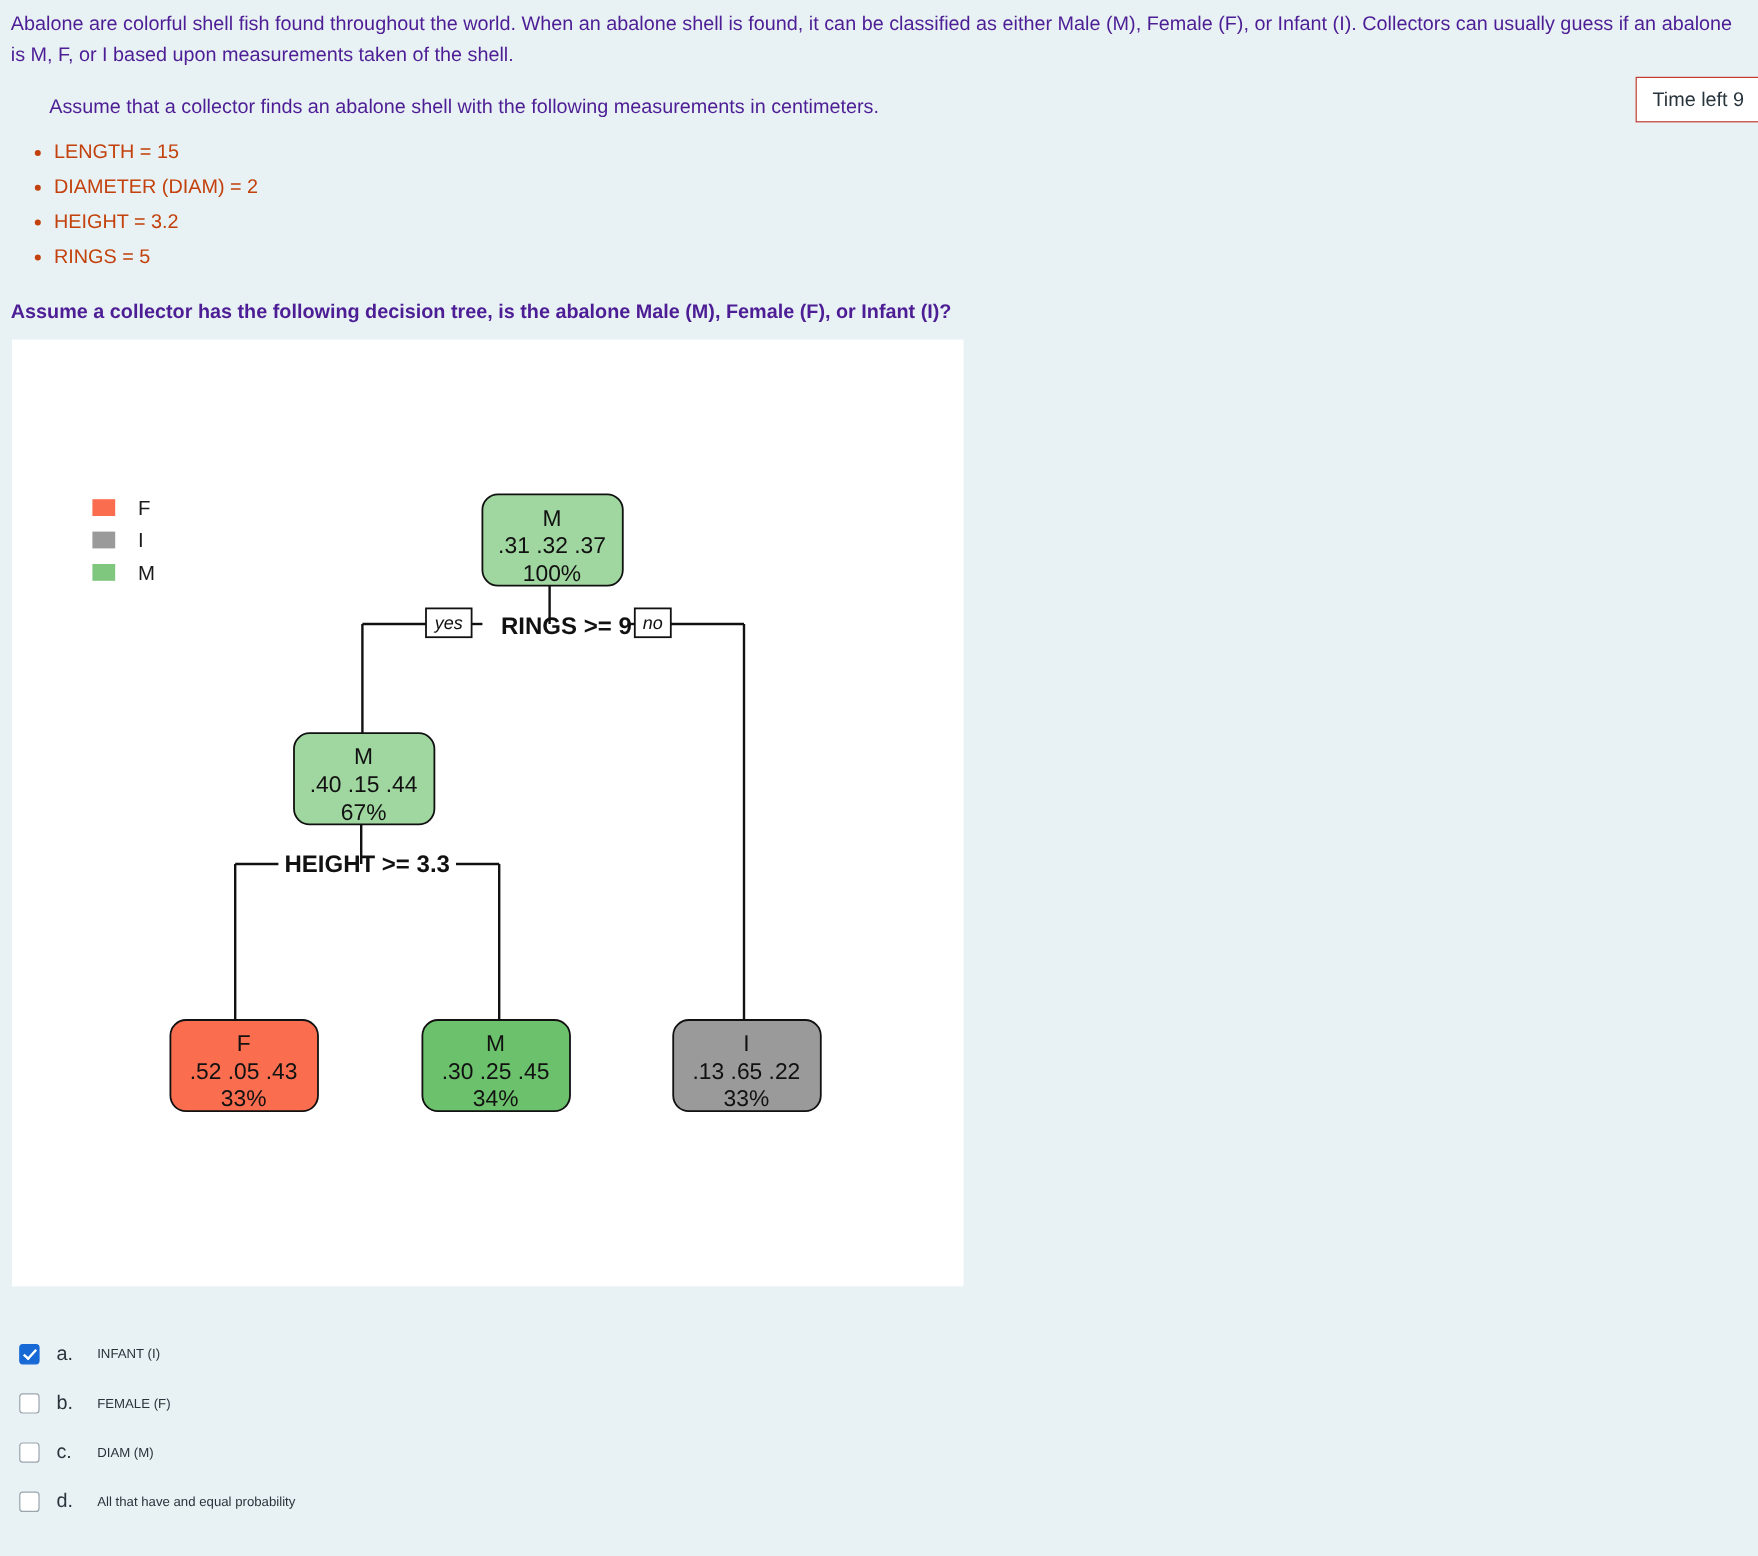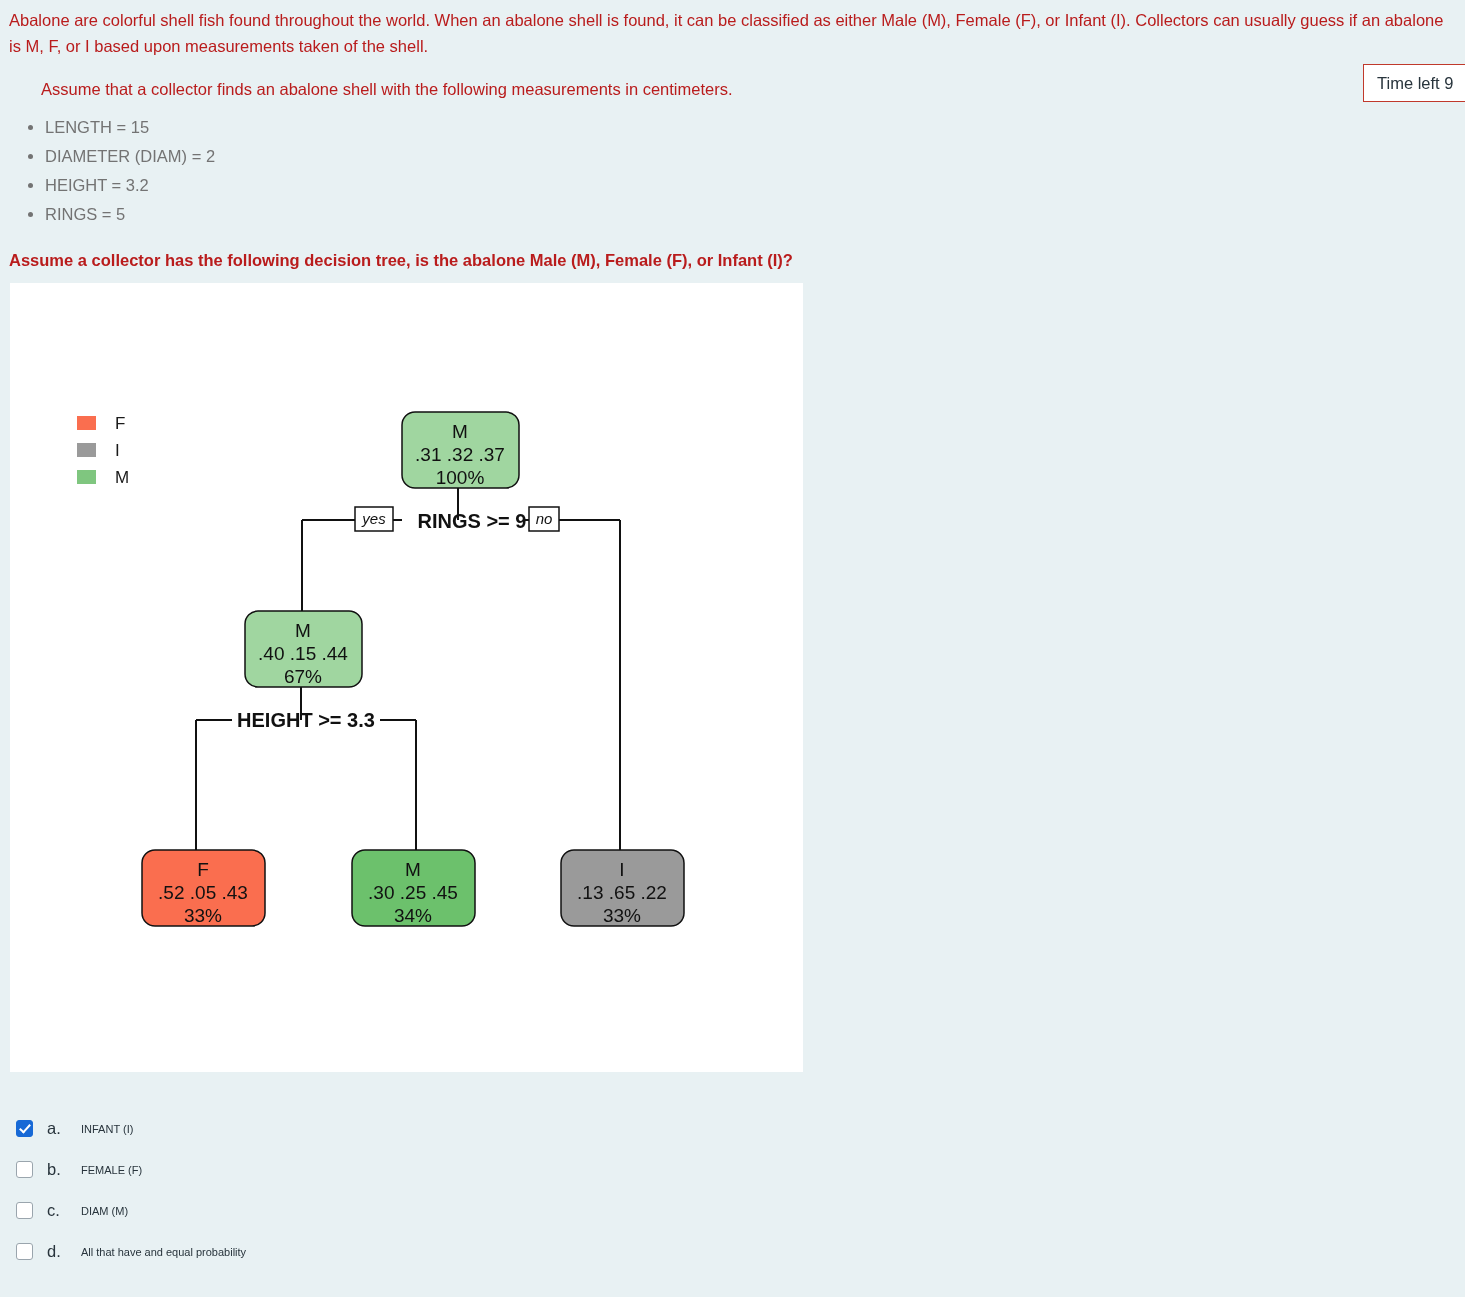--- a/index.html
+++ b/index.html
@@ -12,21 +12,21 @@
     background: #e8f1f3;
     font-family: "Liberation Sans", sans-serif;
     color: #2b3a42;
     overflow: hidden;
     position: relative;
   }
 
   .para {
     font-size: 16.5px;
     line-height: 1.55;
-    color: #b91c1c;
+    color: #4c1d95;
     margin: 0;
   }
   #intro-para {
     position: absolute;
     left: 9px;
     top: 8px;
     width: 1450px;
   }
   #assume-para {
     position: absolute;
@@ -39,21 +39,21 @@
     position: absolute;
     left: 9px;
     top: 113px;
     margin: 0;
     padding-left: 36px;
     list-style: disc;
   }
   #measure-list li {
     font-size: 16.5px;
     line-height: 1.75;
-    color: #737373;
+    color: #c2410c;
   }
   #question-para {
     position: absolute;
     left: 9px;
     top: 248px;
     width: 1100px;
     font-weight: bold;
   }
 
   

